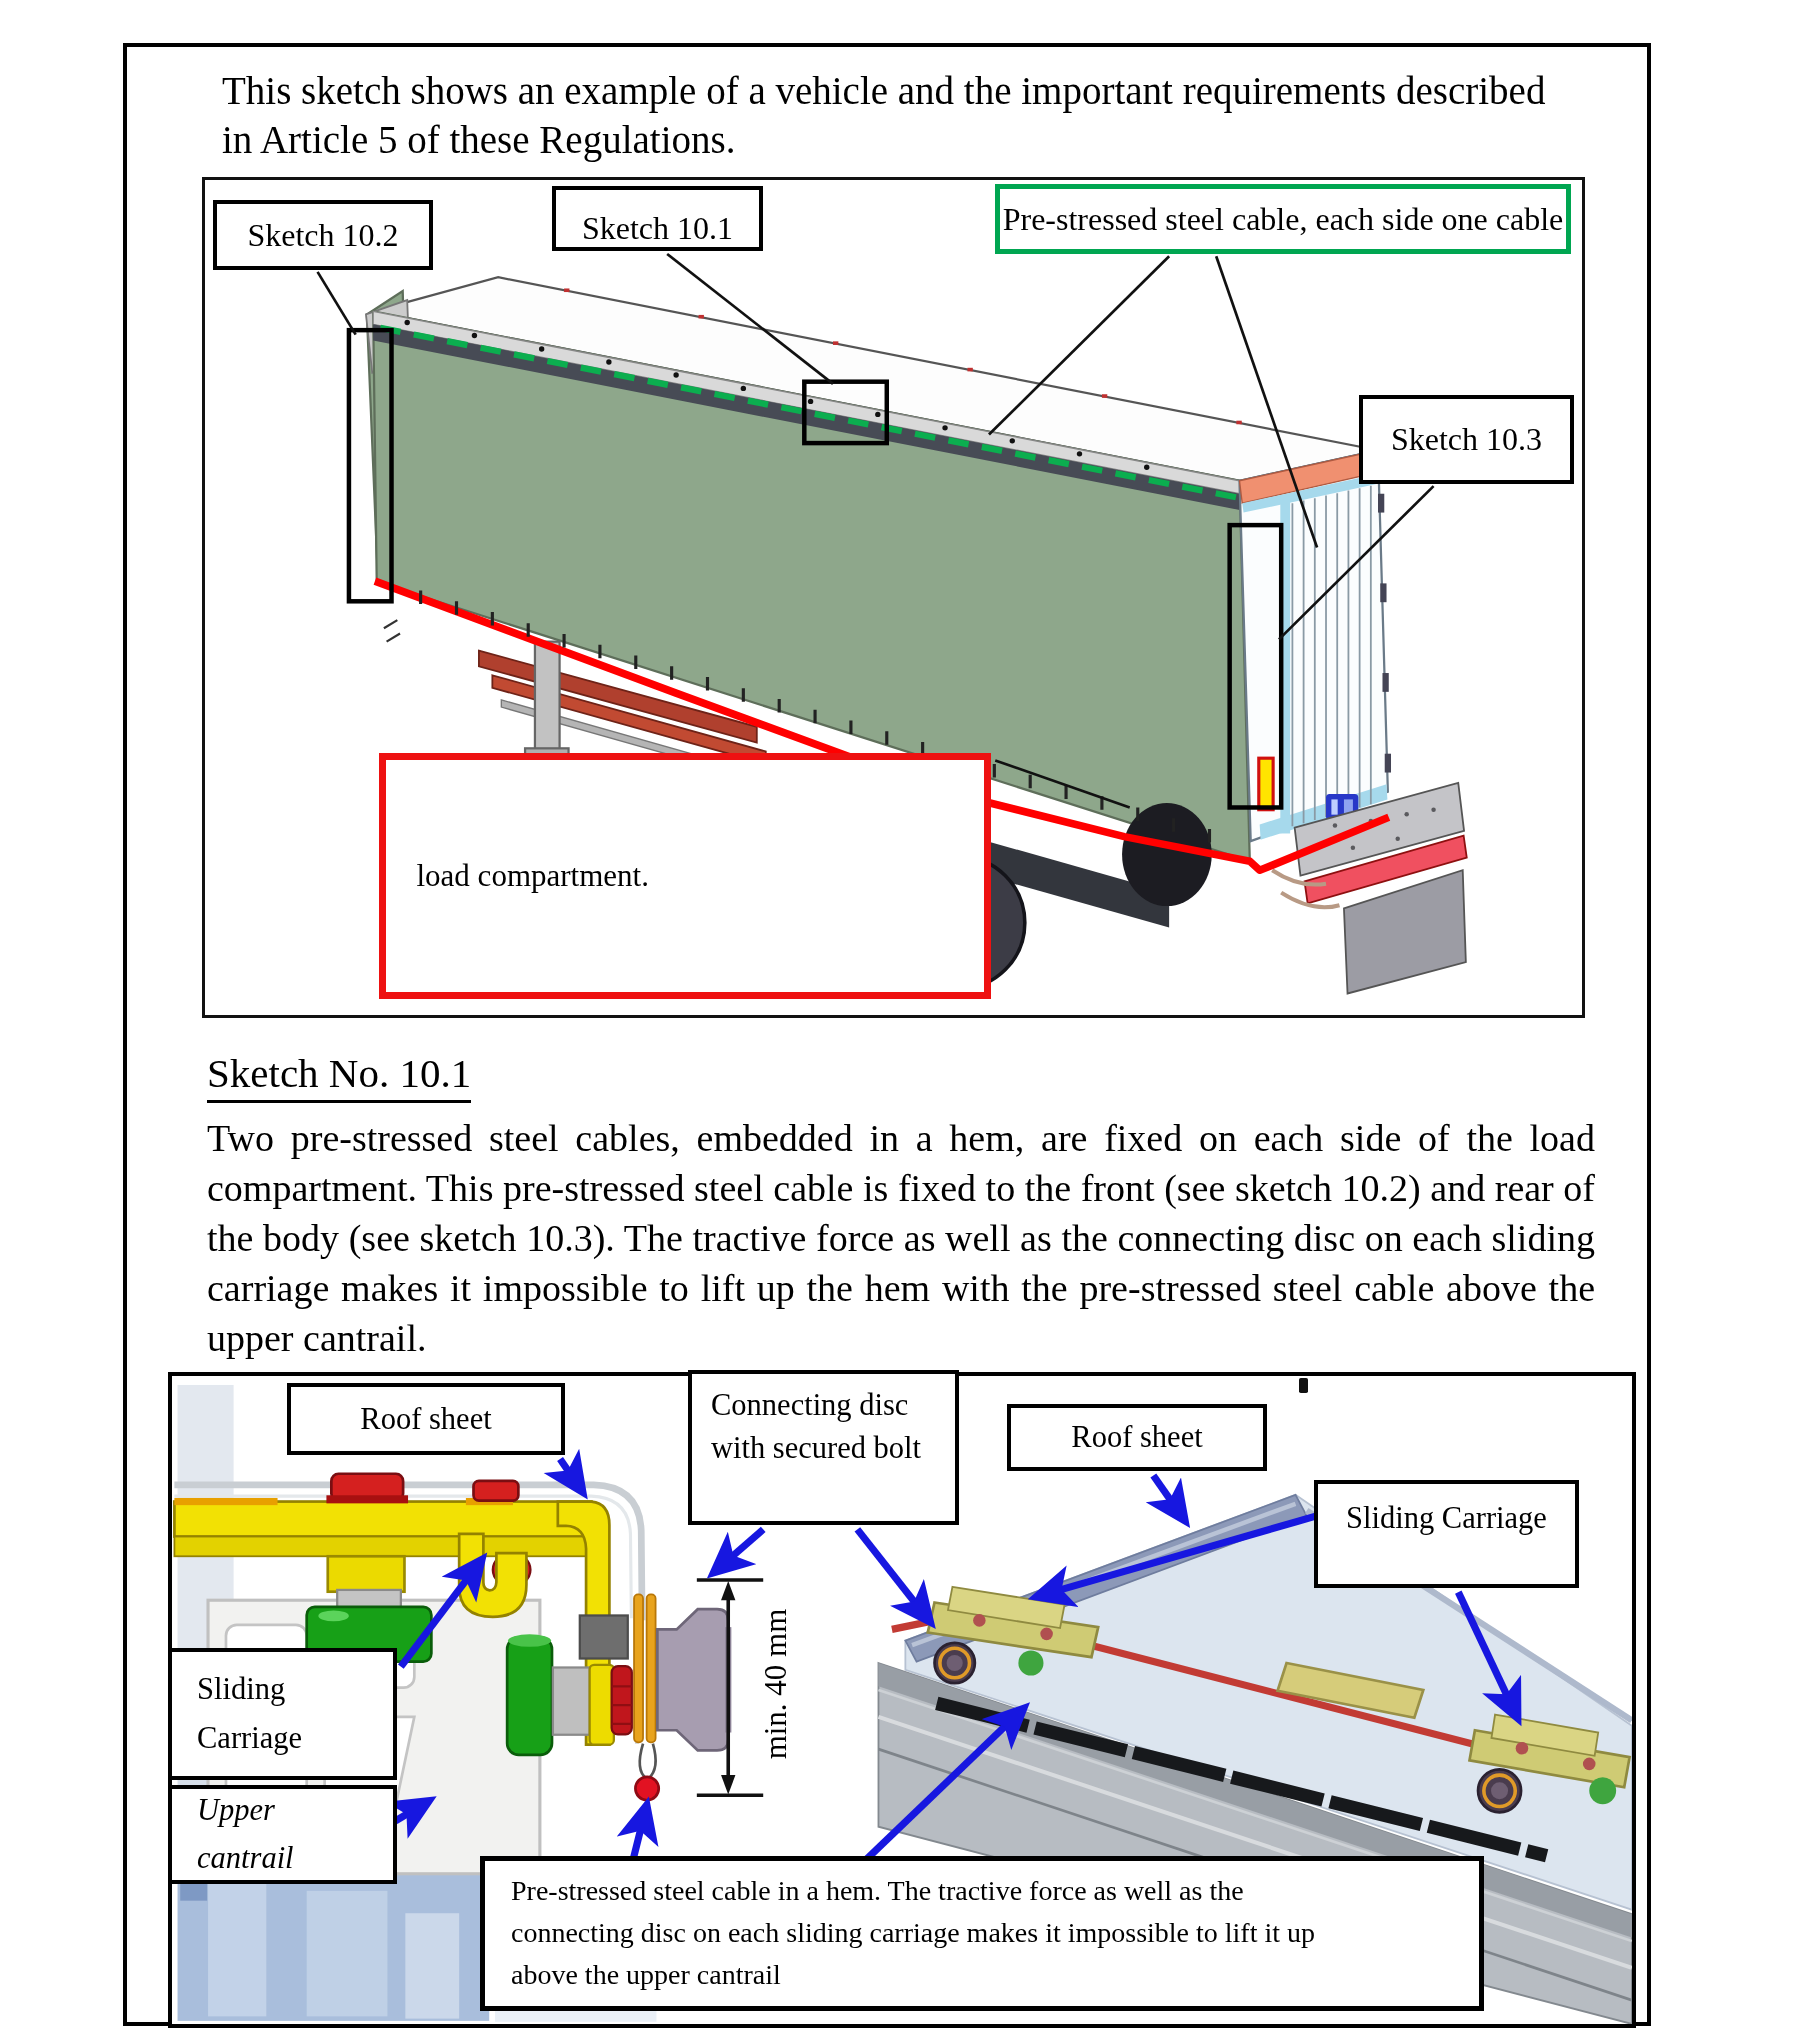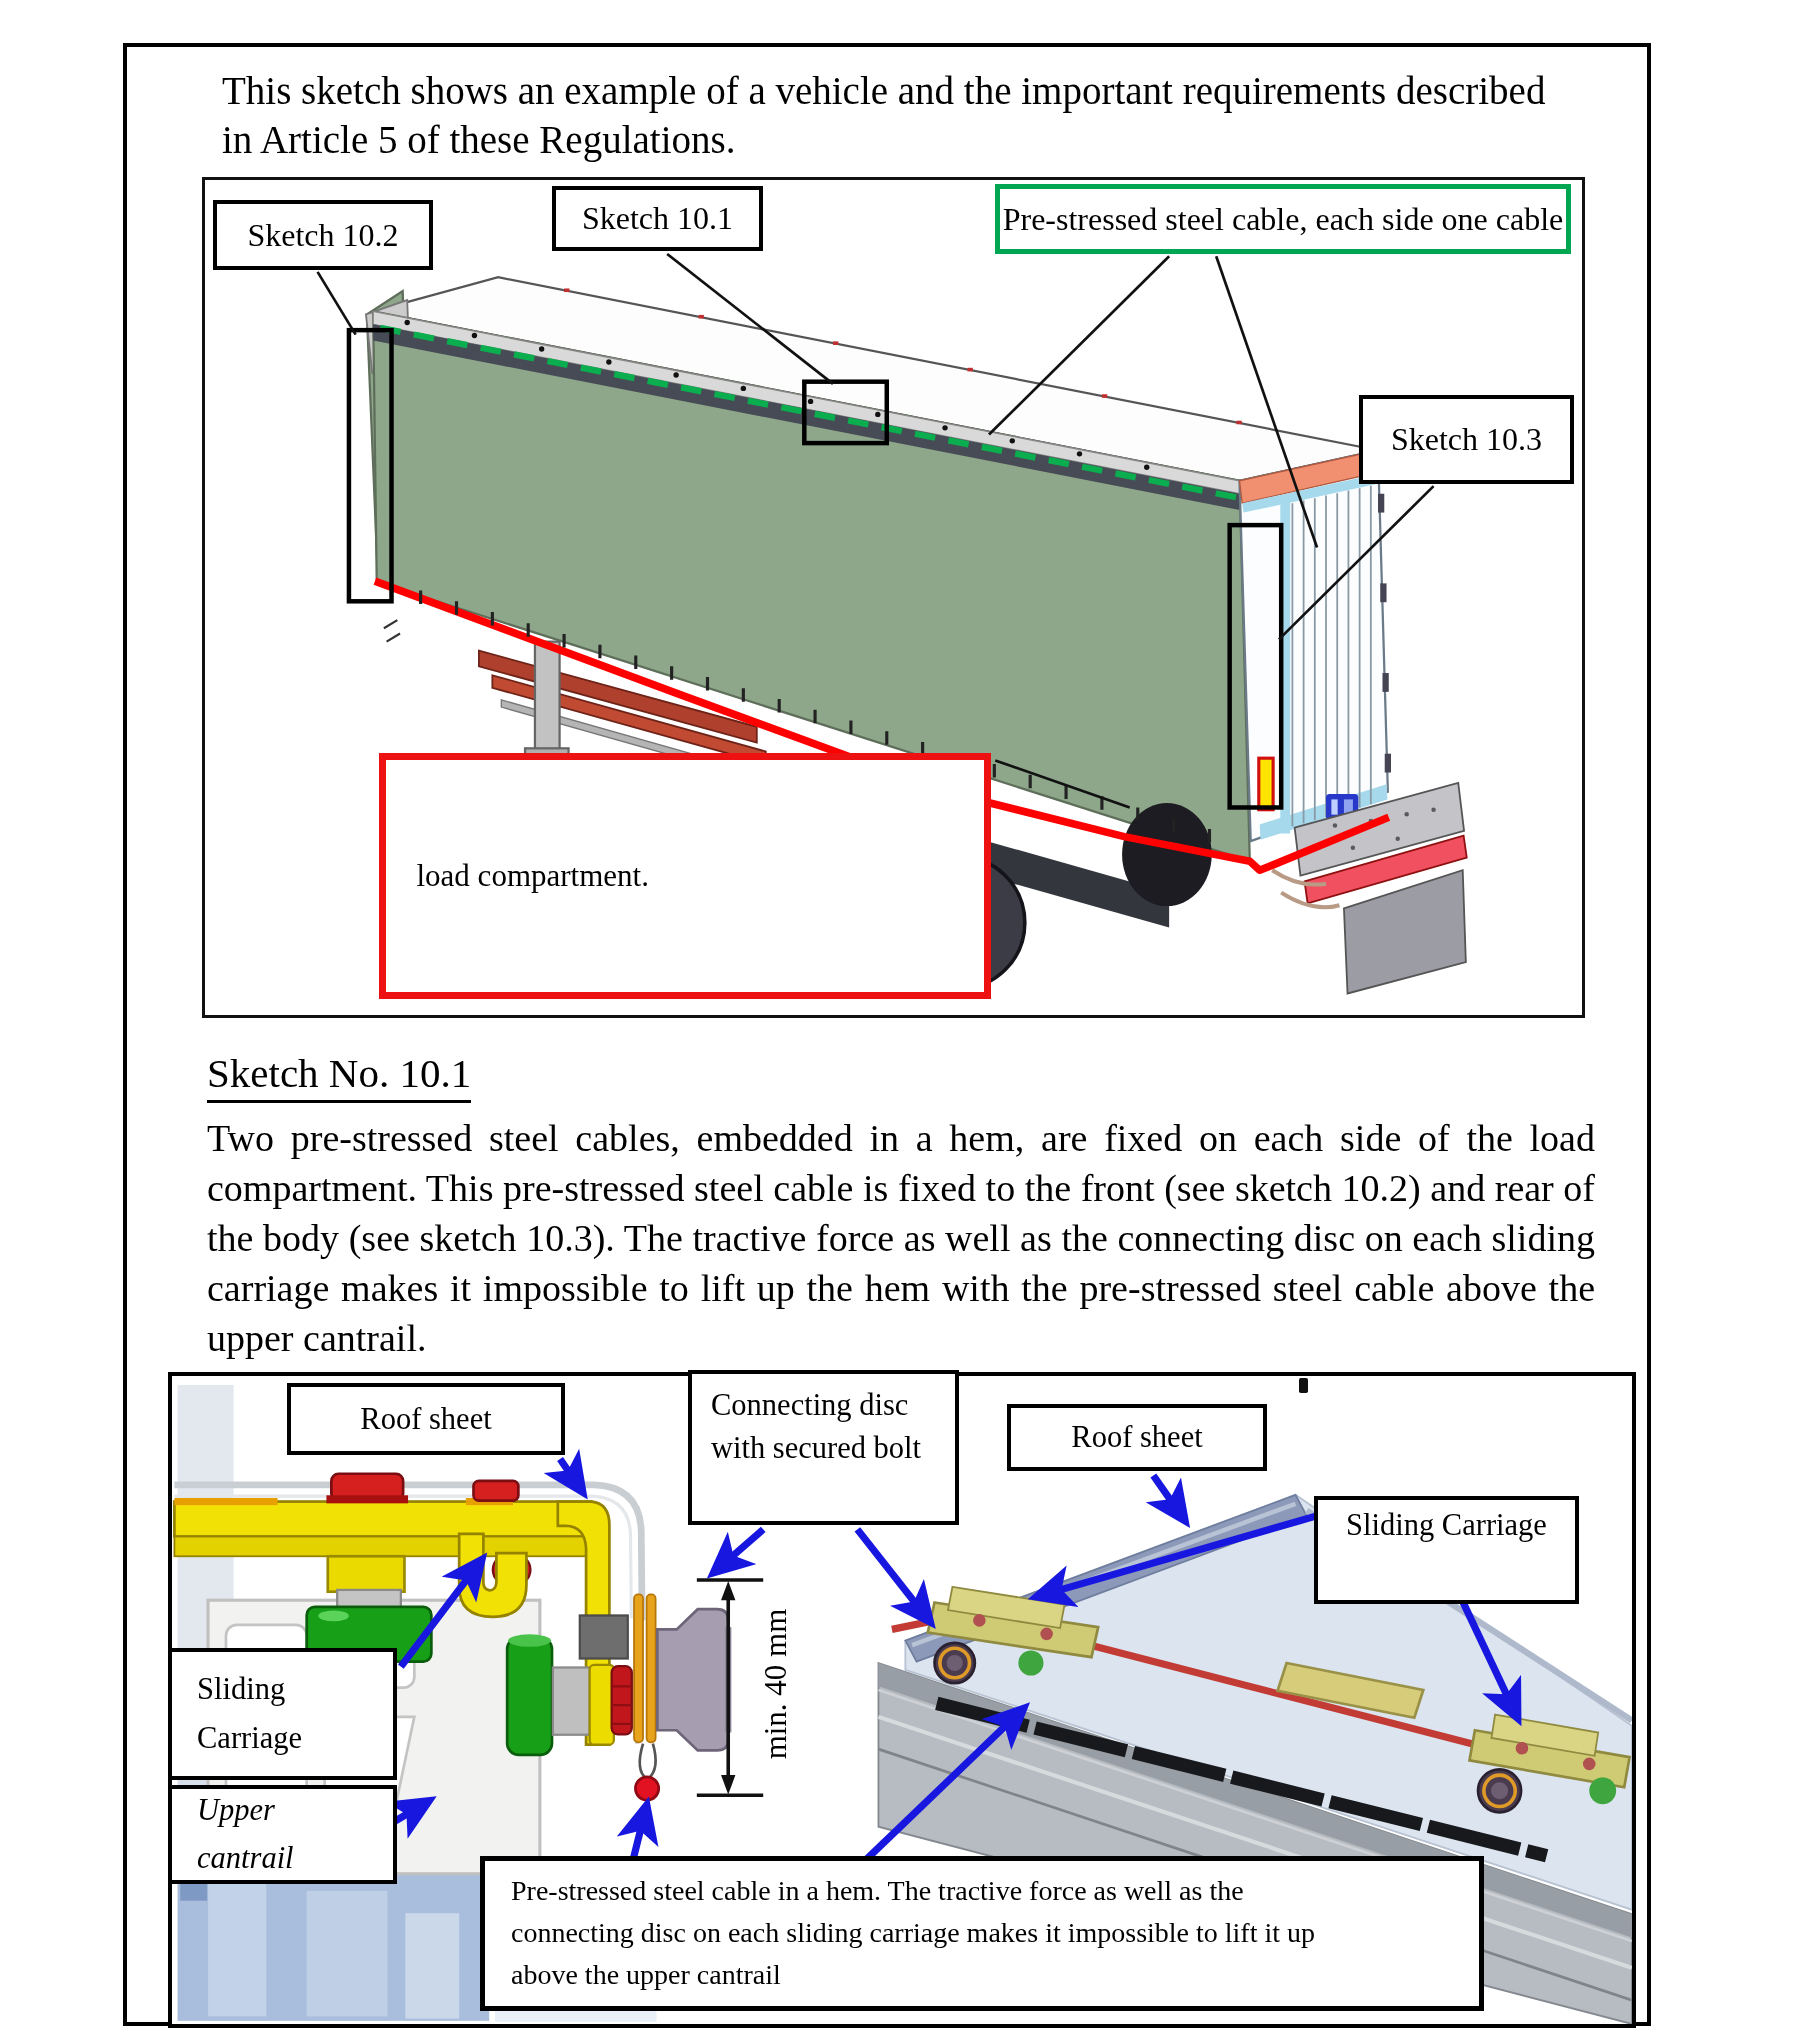--- a/index.html
+++ b/index.html
@@ -155,21 +155,21 @@
         <line x1="2255" y1="170" x2="2480" y2="820"></line>
         <line x1="2740" y1="683" x2="2395" y2="1025"></line>
         <line x1="1762" y1="1295" x2="2062" y2="1400"></line>
       </g>
     </svg>
   </div>
 
   <div class="labelbox" style="left:213px;top:200px;width:220px;height:70px;">
     <span>Sketch 10.2</span>
   </div>
-  <div class="labelbox" style="left:552px;top:186px;width:211px;height:65px;">
+  <div class="labelbox" style="left:552px;top:186px;width:211px;height:65px;align-items:flex-end;">
     <span>Sketch 10.1</span>
   </div>
   <div class="labelbox cable-note" style="left:995px;top:184px;width:576px;height:70px;">
     <span>Pre-stressed steel cable, each side one cable</span>
   </div>
   <div class="labelbox" style="left:1359px;top:395px;width:215px;height:89px;">
     <span>Sketch 10.3</span>
   </div>
   <div class="labelbox rope-note" style="left:379px;top:753px;width:612px;height:246px;">
     <span>load compartment.</span>
@@ -312,21 +312,21 @@
   <div class="labelbox f2box" style="left:287px;top:1383px;width:278px;height:72px;">
     <span>Roof sheet</span>
   </div>
   <div class="labelbox f2conn" style="left:688px;top:1370px;width:271px;height:155px;">
     <span>Connecting disc</span>
     <span>with secured bolt</span>
   </div>
   <div class="labelbox f2box" style="left:1007px;top:1404px;width:260px;height:67px;">
     <span>Roof sheet</span>
   </div>
-  <div class="labelbox f2box" style="left:1314px;top:1480px;width:265px;height:108px;align-items:flex-start;padding-top:8px;margin-top:16px;">
+  <div class="labelbox f2box" style="left:1314px;top:1480px;width:265px;height:108px;align-items:flex-start;padding-top:17px;">
     <span>Sliding Carriage</span>
   </div>
   <div class="labelbox f2twoline" style="left:168px;top:1648px;width:229px;height:132px;">
     <span>Sliding</span>
     <span>Carriage</span>
   </div>
   <div class="labelbox f2twoline" style="left:168px;top:1785px;width:229px;height:99px;font-style:italic;">
     <span>Upper</span>
     <span>cantrail</span>
   </div>

